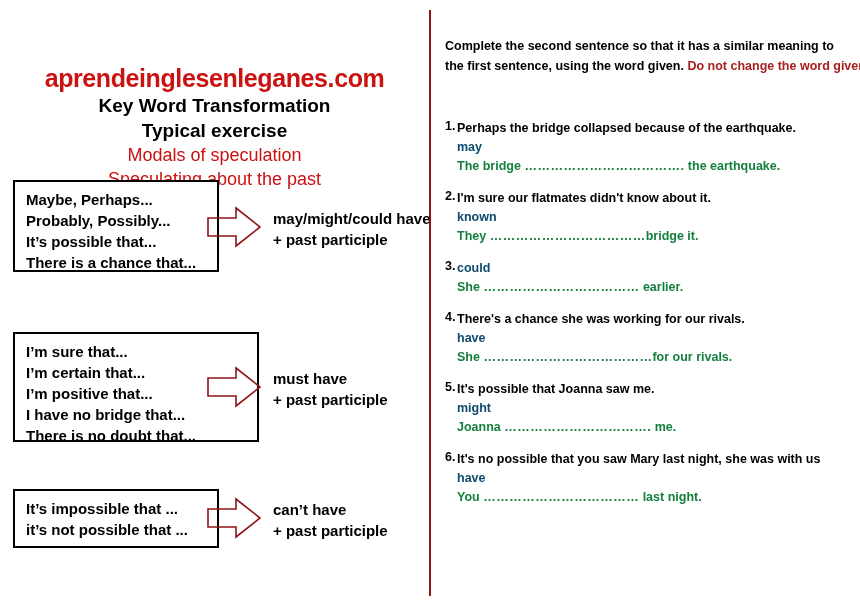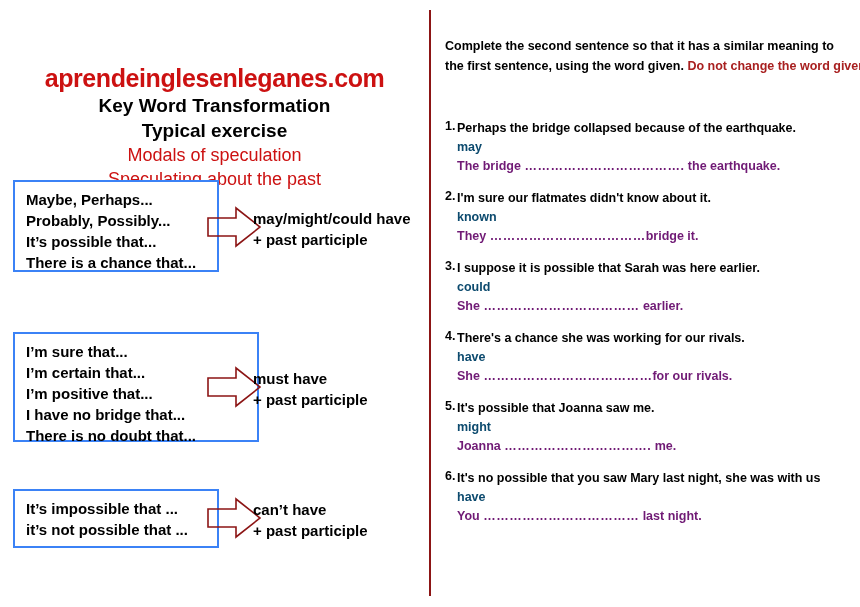--- a/index.html
+++ b/index.html
@@ -55,21 +55,21 @@
 
   
   .rule-group {
     position: absolute;
     left: 0;
     width: 429px;
   }
   .rule-box {
     position: absolute;
     left: 13px;
-    border: 2px solid #3b82f6;
+    border: 2px solid #000000;
     background: #ffffff;
     box-sizing: border-box;
     padding: 7px 10px 7px 11px;
   }
   .rule-line {
     font-size: 15px;
     font-weight: bold;
     color: #000000;
     line-height: 21px;
     white-space: nowrap;
@@ -84,20 +84,21 @@
     width: 56px;
     height: 44px;
   }
   .rule-result {
     position: absolute;
     font-size: 15px;
     font-weight: bold;
     color: #000000;
     line-height: 21px;
     white-space: nowrap;
+    margin-left: 20px;
   }
 
   
   #divider {
     position: absolute;
     left: 429px;
     top: 10px;
     width: 2px;
     height: 586px;
     background: #8C1515;
@@ -159,21 +160,21 @@
   }
   .ex-keyword {
     font-size: 12.5px;
     font-weight: bold;
     color: #0c4a6e;
     line-height: 19px;
   }
   .ex-answer {
     font-size: 12.5px;
     font-weight: bold;
-    color: #701a75;
+    color: #15803d;
     line-height: 19px;
     white-space: nowrap;
   }
   .dots {
     letter-spacing: 0.5px;
   }
 </style>
 </head>
 <body>
 
@@ -267,21 +268,20 @@
       <div class="ex-body">
         <div class="ex-prompt">I'm sure our flatmates didn't know about it.</div>
         <div class="ex-keyword">known</div>
         <div class="ex-answer"><span>They </span><span class="dots">………………………………</span><span>bridge it.</span></div>
       </div>
     </div>
 
     <div class="exercise-item">
       <div class="ex-num">3.</div>
       <div class="ex-body">
-        <div class="ex-prompt">I suppose it is possible that Sarah was here earlier.</div>
         <div class="ex-keyword">could</div>
         <div class="ex-answer"><span>She </span><span class="dots">………………………………</span><span> earlier.</span></div>
       </div>
     </div>
 
     <div class="exercise-item">
       <div class="ex-num">4.</div>
       <div class="ex-body">
         <div class="ex-prompt">There's a chance she was working for our rivals.</div>
         <div class="ex-keyword">have</div>

